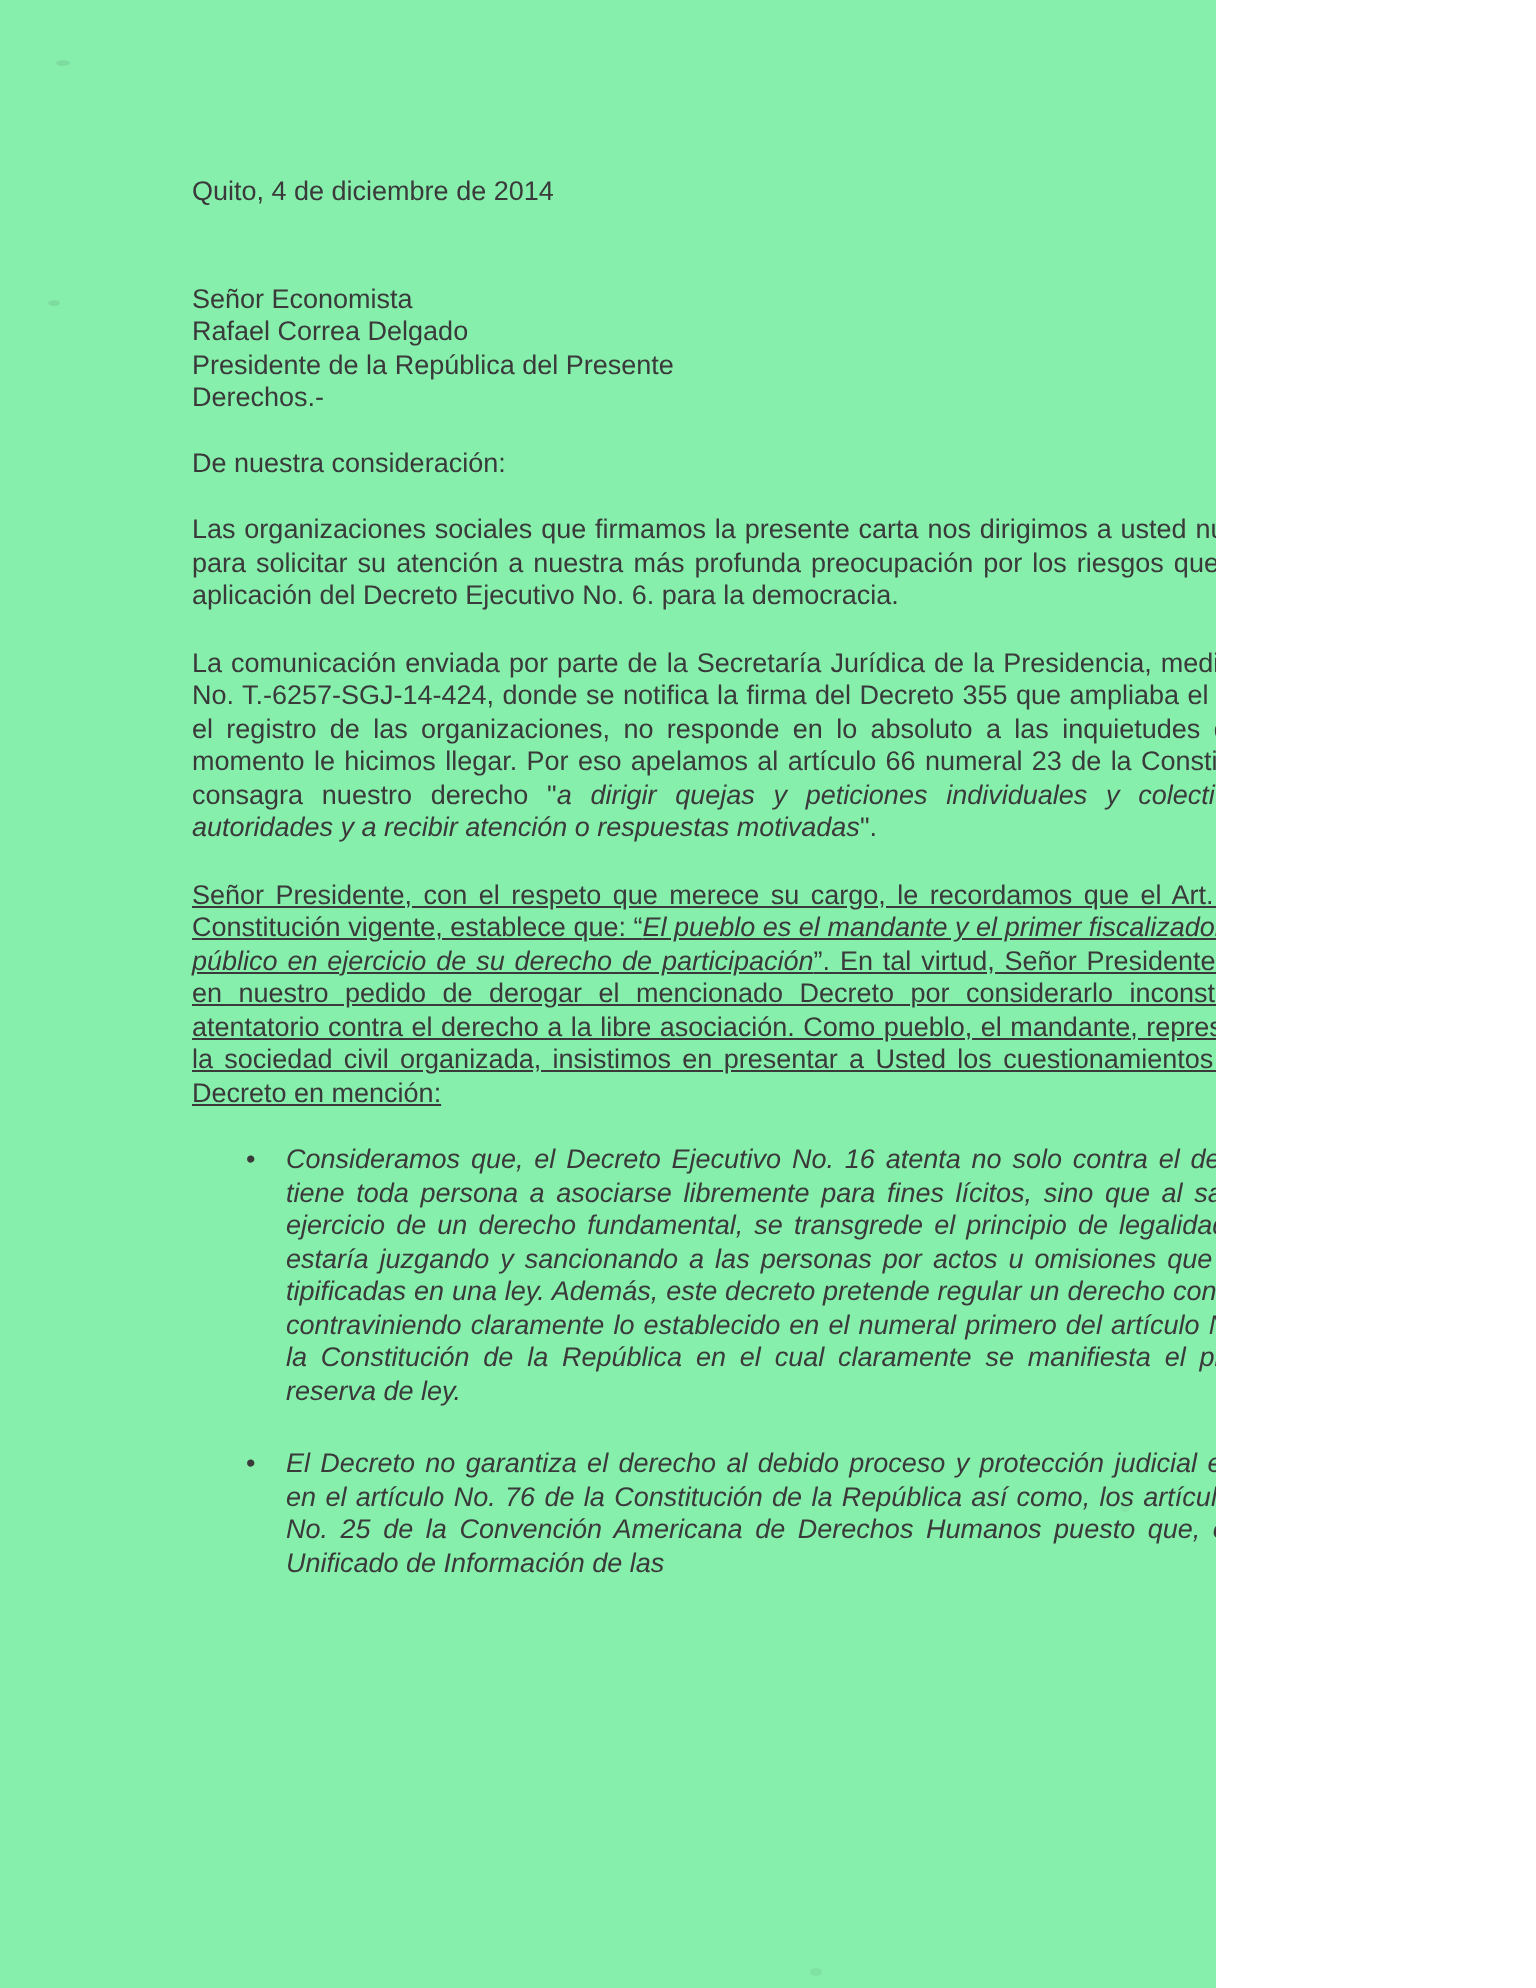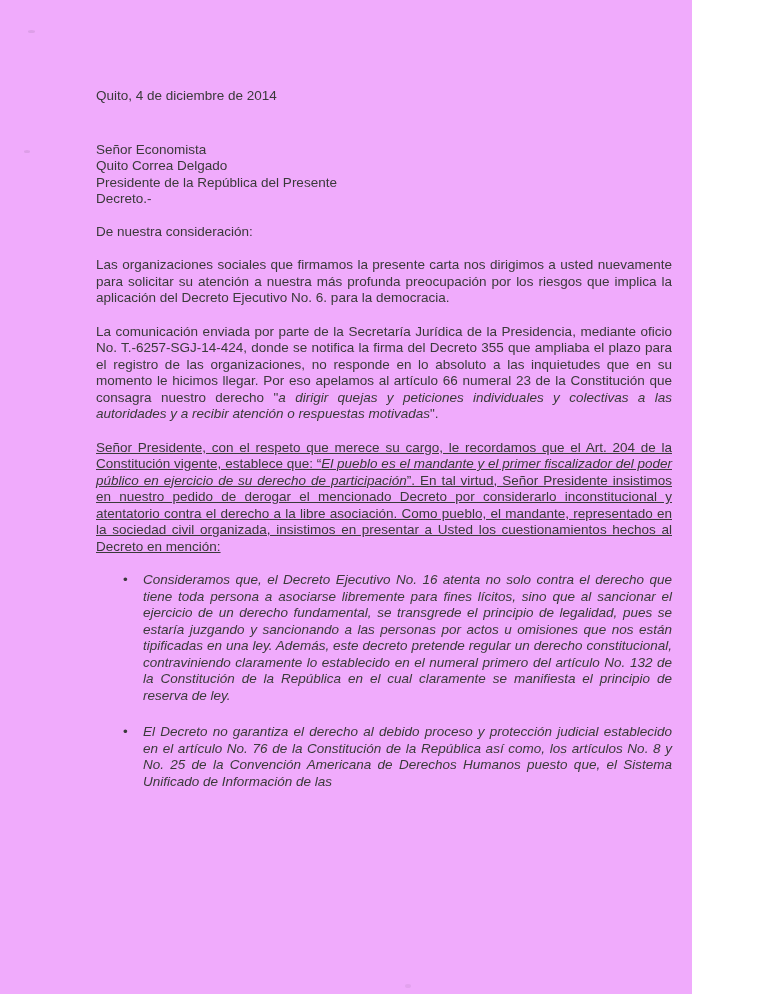--- a/index.html
+++ b/index.html
@@ -2,23 +2,23 @@
 <html lang="es"><head>
 <meta charset="utf-8">
 <style>
   html, body {
     margin: 0;
     padding: 0;
     background: #ffffff;
   }
   .page {
     position: relative;
-    width: 692px;
+    width: 608px;
     height: 994px;
-    background: #f0abfc;
+    background: #86efac;
     overflow: hidden;
     font-family: "Liberation Sans", "DejaVu Sans", sans-serif;
     font-size: 13.5px;
     line-height: 16.5px;
     color: #3a3a3a;
     -webkit-font-smoothing: antialiased;
   }
   .content {
     position: absolute;
     top: 88px;
@@ -88,23 +88,23 @@
   <span class="artifact a3"></span>
   <span class="artifact a4"></span>
   <span class="artifact a5"></span>
 
   <div class="content">
 
     <p class="date-line">Quito, 4 de diciembre de 2014</p>
 
     <div class="recipient-block">
       <p class="recipient-line">Señor Economista</p>
-      <p class="recipient-line">Quito Correa Delgado</p>
+      <p class="recipient-line">Rafael Correa Delgado</p>
       <p class="recipient-line">Presidente de la República del Presente</p>
-      <p class="recipient-line">Decreto.-</p>
+      <p class="recipient-line">Derechos.-</p>
     </div>
 
     <p class="salutation">De nuestra consideración:</p>
 
     <p class="para p1"><span>Las organizaciones sociales que firmamos la presente carta nos dirigimos a usted nuevamente para solicitar su atención a nuestra más profunda preocupación por los riesgos que implica la aplicación del Decreto Ejecutivo No. 6. para la democracia.</span></p>
 
     <p class="para p2"><span>La comunicación enviada por parte de la Secretaría Jurídica de la Presidencia, mediante oficio No. T.-6257-SGJ-14-424, donde se notifica la firma del Decreto 355 que ampliaba el plazo para el registro de las organizaciones, no responde en lo absoluto a las inquietudes que en su momento le hicimos llegar. Por eso apelamos al artículo 66 numeral 23 de la Constitución que consagra nuestro derecho "</span><span class="italic">a dirigir quejas y peticiones individuales y colectivas a las autoridades y a recibir atención o respuestas motivadas</span><span>".</span></p>
 
     <p class="para p3"><span>Señor Presidente, con el respeto que merece su cargo, le recordamos que el Art. 204 de la Constitución vigente,  establece  que: “</span><span class="italic">El pueblo es el mandante y el primer fiscalizador del poder público en ejercicio de su derecho de participación</span><span>”. En tal virtud, Señor Presidente insistimos en nuestro pedido de derogar el mencionado Decreto por considerarlo inconstitucional y atentatorio contra el derecho a la libre asociación. Como pueblo, el mandante, representado en la sociedad civil organizada, insistimos en presentar a Usted los cuestionamientos hechos al Decreto en mención:</span></p>
 

